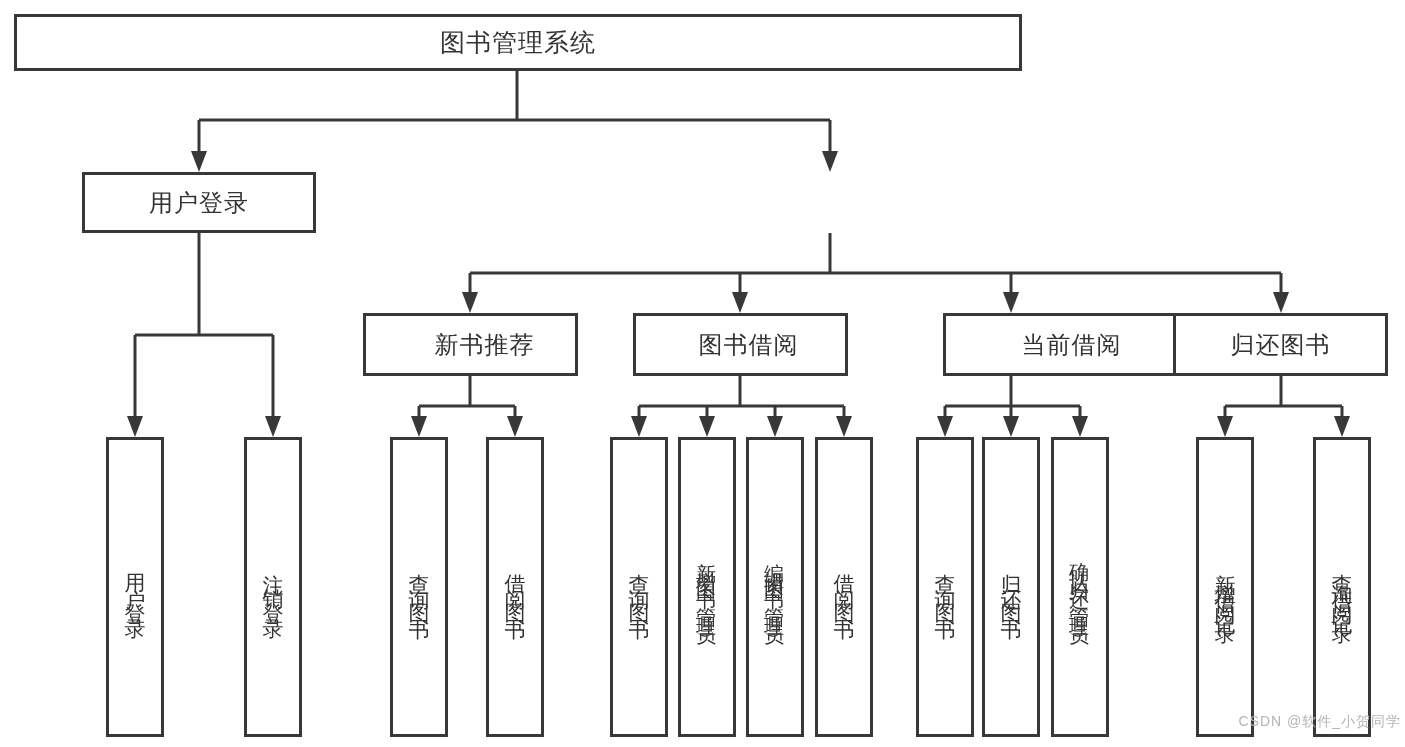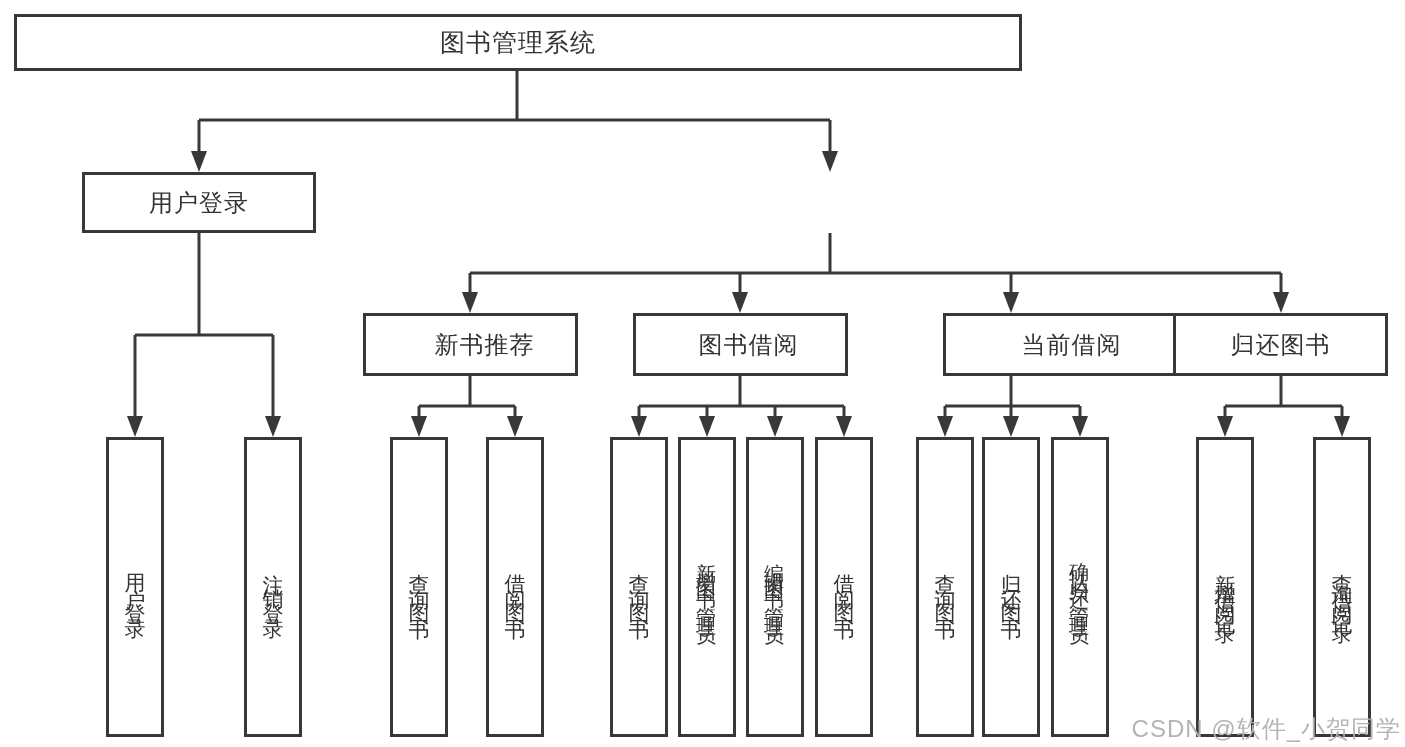--- a/index.html
+++ b/index.html
@@ -61,21 +61,21 @@
   .n-d1 { left: 916px;  }
   .n-d2 { left: 982px;  }
   .n-d3 { left: 1051px; }
   .n-e1 { left: 1196px; }
   .n-e2 { left: 1313px; }
   .watermark {
     position: absolute;
     right: 4px;
     top: 713px;
     z-index: 3;
-    font-size: 24px;
+    font-size: 14px;
     color: #b4b4b4;
     letter-spacing: 1px;
     white-space: nowrap;
   }
 </style>
 </head>
 <body>
 
 <div class="canvas">
 

